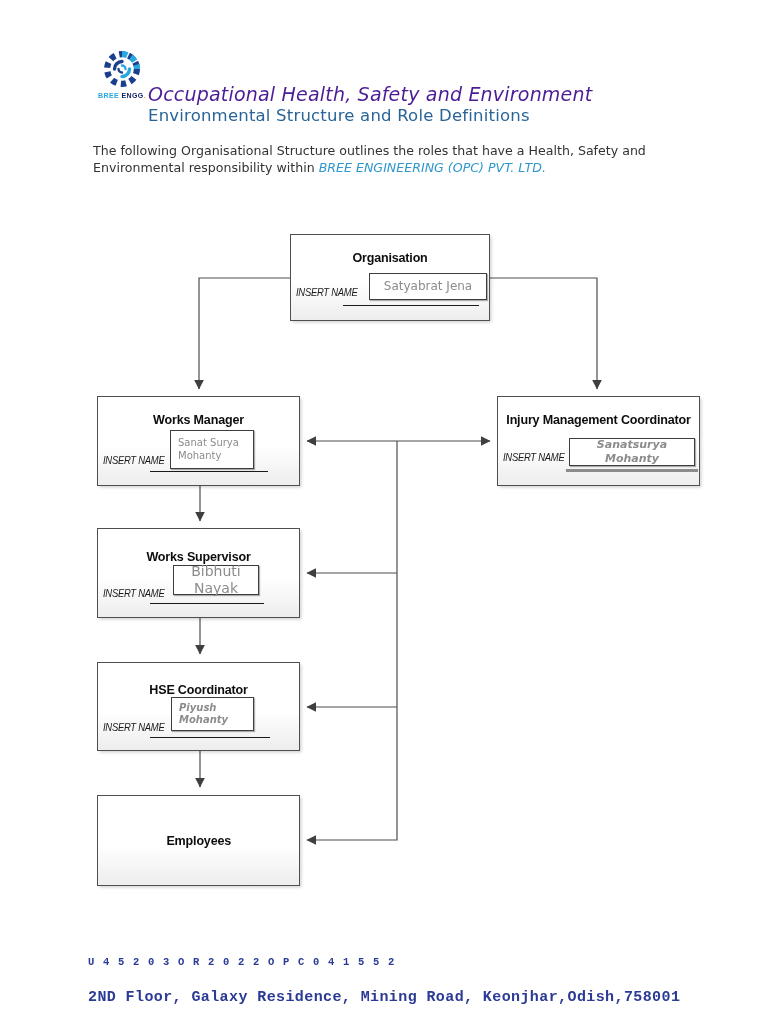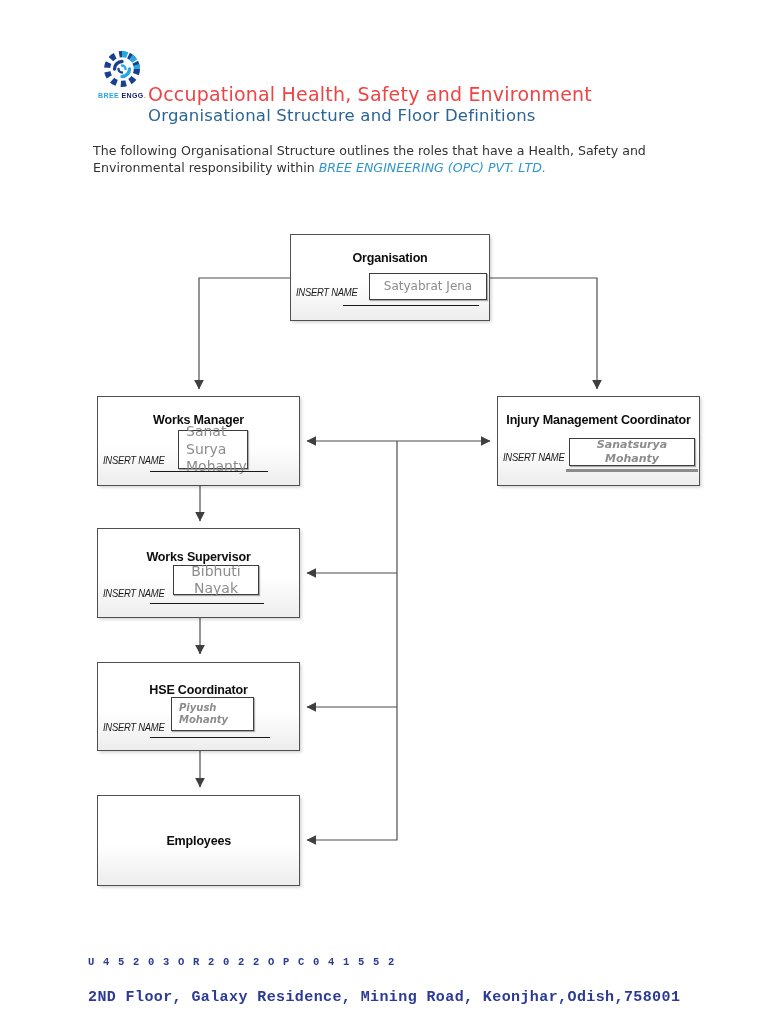--- a/index.html
+++ b/index.html
@@ -12,21 +12,21 @@
   .logo-text{
     position:absolute;left:98px;top:92px;width:60px;
     font-family:"Liberation Sans",sans-serif;font-size:7px;font-weight:bold;
     letter-spacing:.4px;white-space:nowrap;
   }
   .logo-text .lt-light{color:#29a8e0;}
   .logo-text .lt-dark{color:#16246b;}
   .logo-text .lt-dot{color:#f7941d;}
   .doc-title{
     position:absolute;left:148px;top:83px;
-    font-size:19px;color:#ef4444;letter-spacing:.2px;white-space:nowrap;
+    font-size:19px;color:#4c1d95;letter-spacing:.2px;white-space:nowrap;font-style:italic;
   }
   .doc-subtitle{
     position:absolute;left:148px;top:106px;
     font-size:16.5px;color:#2a6496;letter-spacing:.2px;white-space:nowrap;
   }
   .intro{
     position:absolute;left:93px;top:142px;width:566px;
     font-size:12.6px;line-height:1.37;color:#333333;
   }
   .intro .company{color:#2f96cc;font-style:italic;}
@@ -85,21 +85,21 @@
       <circle cx="22" cy="21" r="10" stroke="#ffffff" stroke-width="3.5"></circle>
       <path d="M14.5 21 A7.5 7.5 0 0 1 22 13.5" stroke="#1b3f8f" stroke-width="3.4" stroke-linecap="round"></path>
       <path d="M29.5 21 A7.5 7.5 0 0 1 22 28.5" stroke="#29a8e0" stroke-width="3.4" stroke-linecap="round"></path>
       <path d="M22 17.5 A3.5 3.5 0 0 1 25.5 21" stroke="#29a8e0" stroke-width="2.4" stroke-linecap="round"></path>
       <path d="M22 24.5 A3.5 3.5 0 0 1 18.5 21" stroke="#1b3f8f" stroke-width="2.4" stroke-linecap="round"></path>
     </g>
   </svg>
   <div class="logo-text"><span class="lt-light">BREE</span><span class="lt-dark"> ENGG</span><span class="lt-dot">.</span></div>
 
   <div class="doc-title">Occupational Health, Safety and Environment</div>
-  <div class="doc-subtitle">Organisational Structure and Floor Definitions</div>
+  <div class="doc-subtitle">Environmental Structure and Role Definitions</div>
 
   <div class="intro"><span>The following Organisational Structure outlines the roles that have a Health, Safety and Environmental responsibility within </span><span class="company">BREE ENGINEERING (OPC) PVT. LTD.</span></div>
 
   <svg class="connectors" width="768" height="1024" viewBox="0 0 768 1024">
     <defs>
       <marker id="ah" markerWidth="9" markerHeight="8" refX="7.5" refY="4" orient="auto">
         <path d="M0,0 L8,4 L0,8 Z" fill="#3f3f3f"></path>
       </marker>
     </defs>
     <g stroke="#4d4d4d" stroke-width="1.2" fill="none">
@@ -119,21 +119,21 @@
   <div class="node" style="left:290px;top:234px;width:200px;height:87px">
     <div class="node-title">Organisation</div>
     <div class="insert-label" style="left:5px;top:51px">INSERT NAME</div>
     <div class="name-field nf-center" style="left:78px;top:38px;width:118px;height:27px">Satyabrat Jena</div>
     <div class="underline" style="left:52px;top:52px;width:136px;height:18px"></div>
   </div>
 
   <div class="node" style="left:97px;top:396px;width:203px;height:90px">
     <div class="node-title">Works Manager</div>
     <div class="insert-label" style="left:5px;top:57px">INSERT NAME</div>
-    <div class="name-field nf-left" style="left:80px;top:33px;width:70px;height:39px;font-size:14px">Sanat Surya Mohanty</div>
+    <div class="name-field nf-left" style="left:72px;top:33px;width:84px;height:39px;font-size:10px">Sanat Surya Mohanty</div>
     <div class="underline" style="left:52px;top:56px;width:118px;height:18px"></div>
   </div>
 
   <div class="node" style="left:497px;top:396px;width:203px;height:90px">
     <div class="node-title">Injury Management Coordinator</div>
     <div class="insert-label" style="left:5px;top:54px">INSERT NAME</div>
     <div class="name-field nf-center nf-bold" style="left:71px;top:41px;width:126px;height:28px">Sanatsurya Mohanty</div>
     <div class="underline thick" style="left:68px;top:54px;width:132px;height:18px"></div>
   </div>
 

